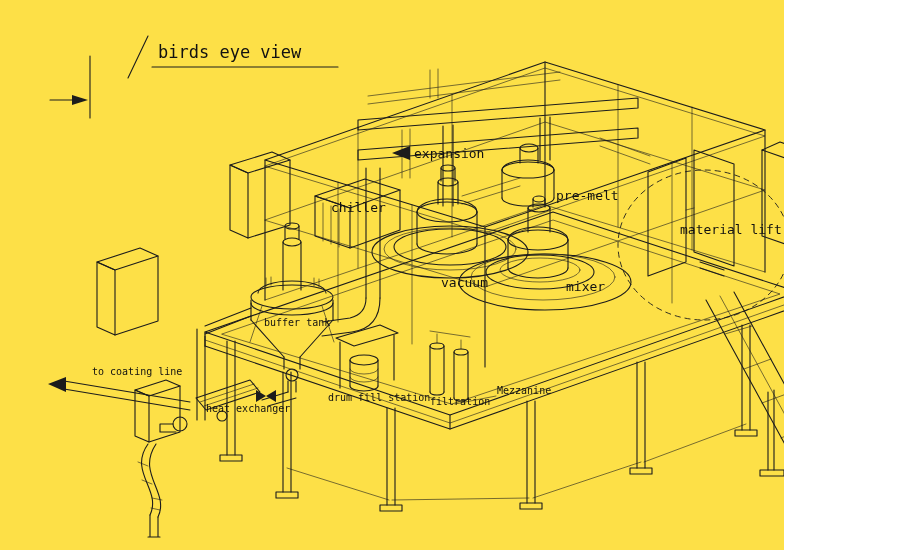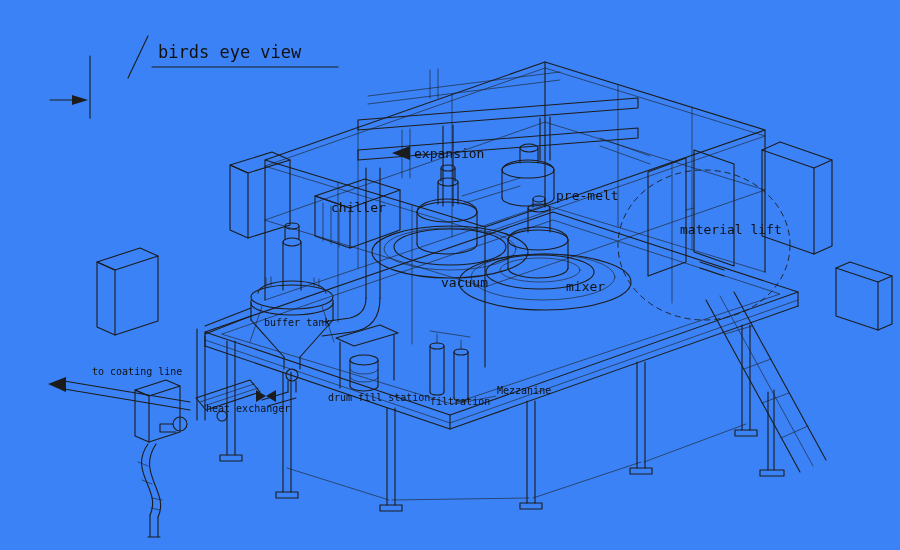--- a/index.html
+++ b/index.html
@@ -1,16 +1,16 @@
 <!DOCTYPE html>
 <html><head>
 <meta charset="utf-8">
 <style>
   html,body{margin:0;padding:0;background:#ffffff;}
-  .canvas{position:relative;width:900px;height:550px;background:#3b82f6;overflow:hidden;}
+  .canvas{position:relative;width:784px;height:550px;background:#fde047;overflow:hidden;}
   .ln{fill:none;stroke:#1c1c1c;stroke-width:1.1;stroke-linecap:round;stroke-linejoin:round;}
   .thin{fill:none;stroke:#1c1c1c;stroke-width:0.6;stroke-linecap:round;stroke-linejoin:round;}
   .dash{fill:none;stroke:#1c1c1c;stroke-width:0.9;stroke-dasharray:6 4;}
   .solid{fill:#1c1c1c;stroke:none;}
   .lbl{font-family:"DejaVu Sans Mono","Liberation Mono",monospace;font-size:13px;fill:#111;}
   .lbl-sm{font-family:"DejaVu Sans Mono","Liberation Mono",monospace;font-size:10px;fill:#111;}
   .ttl{font-family:"DejaVu Sans Mono","Liberation Mono",monospace;font-size:17px;fill:#111;}
 </style>
 </head>
 <body>

